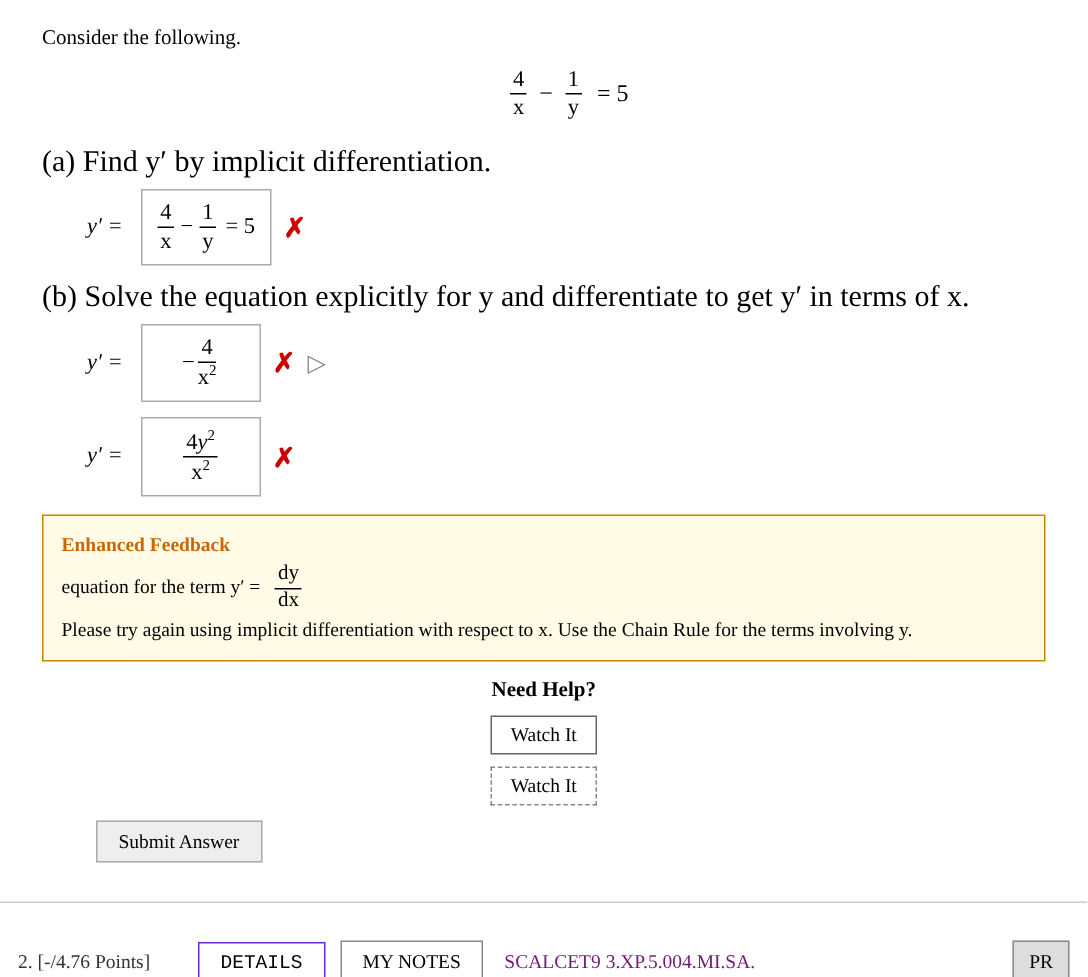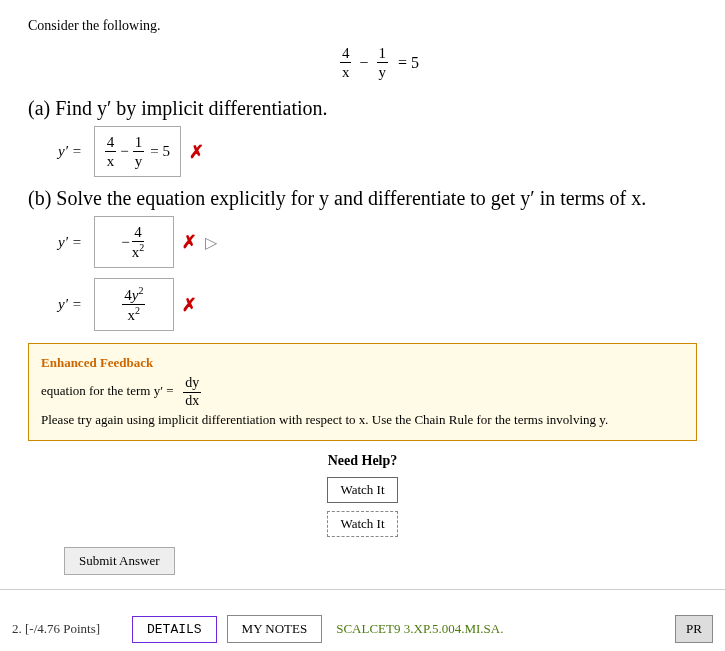--- a/index.html
+++ b/index.html
@@ -138,21 +138,21 @@
       border: 1px dashed #888;
       background: #fff;
       padding: 4px 12px;
       font-size: 13px;
       cursor: pointer;
       font-family: Georgia, serif;
       text-align: right;
     }
 
     .submit-row {
-      margin: 10px 0 4px 0;
+      margin: 10px 0 16px 0;
       padding-left: 36px;
     }
 
     .submit-btn {
       border: 1px solid #aaa;
       background: #eee;
       padding: 5px 14px;
       font-size: 13px;
       cursor: pointer;
       font-family: Georgia, serif;
@@ -187,21 +187,21 @@
       border: 1px solid #888;
       background: #fff;
       padding: 5px 14px;
       font-size: 13px;
       cursor: pointer;
       font-family: Georgia, serif;
     }
 
     .scale-label {
       font-size: 13px;
-      color: #4d7c0f;
+      color: #701a75;
       margin-left: 4px;
     }
 
     .pr-btn {
       border: 1px solid #888;
       background: #ddd;
       padding: 5px 10px;
       font-size: 13px;
       cursor: pointer;
       font-family: Georgia, serif;

